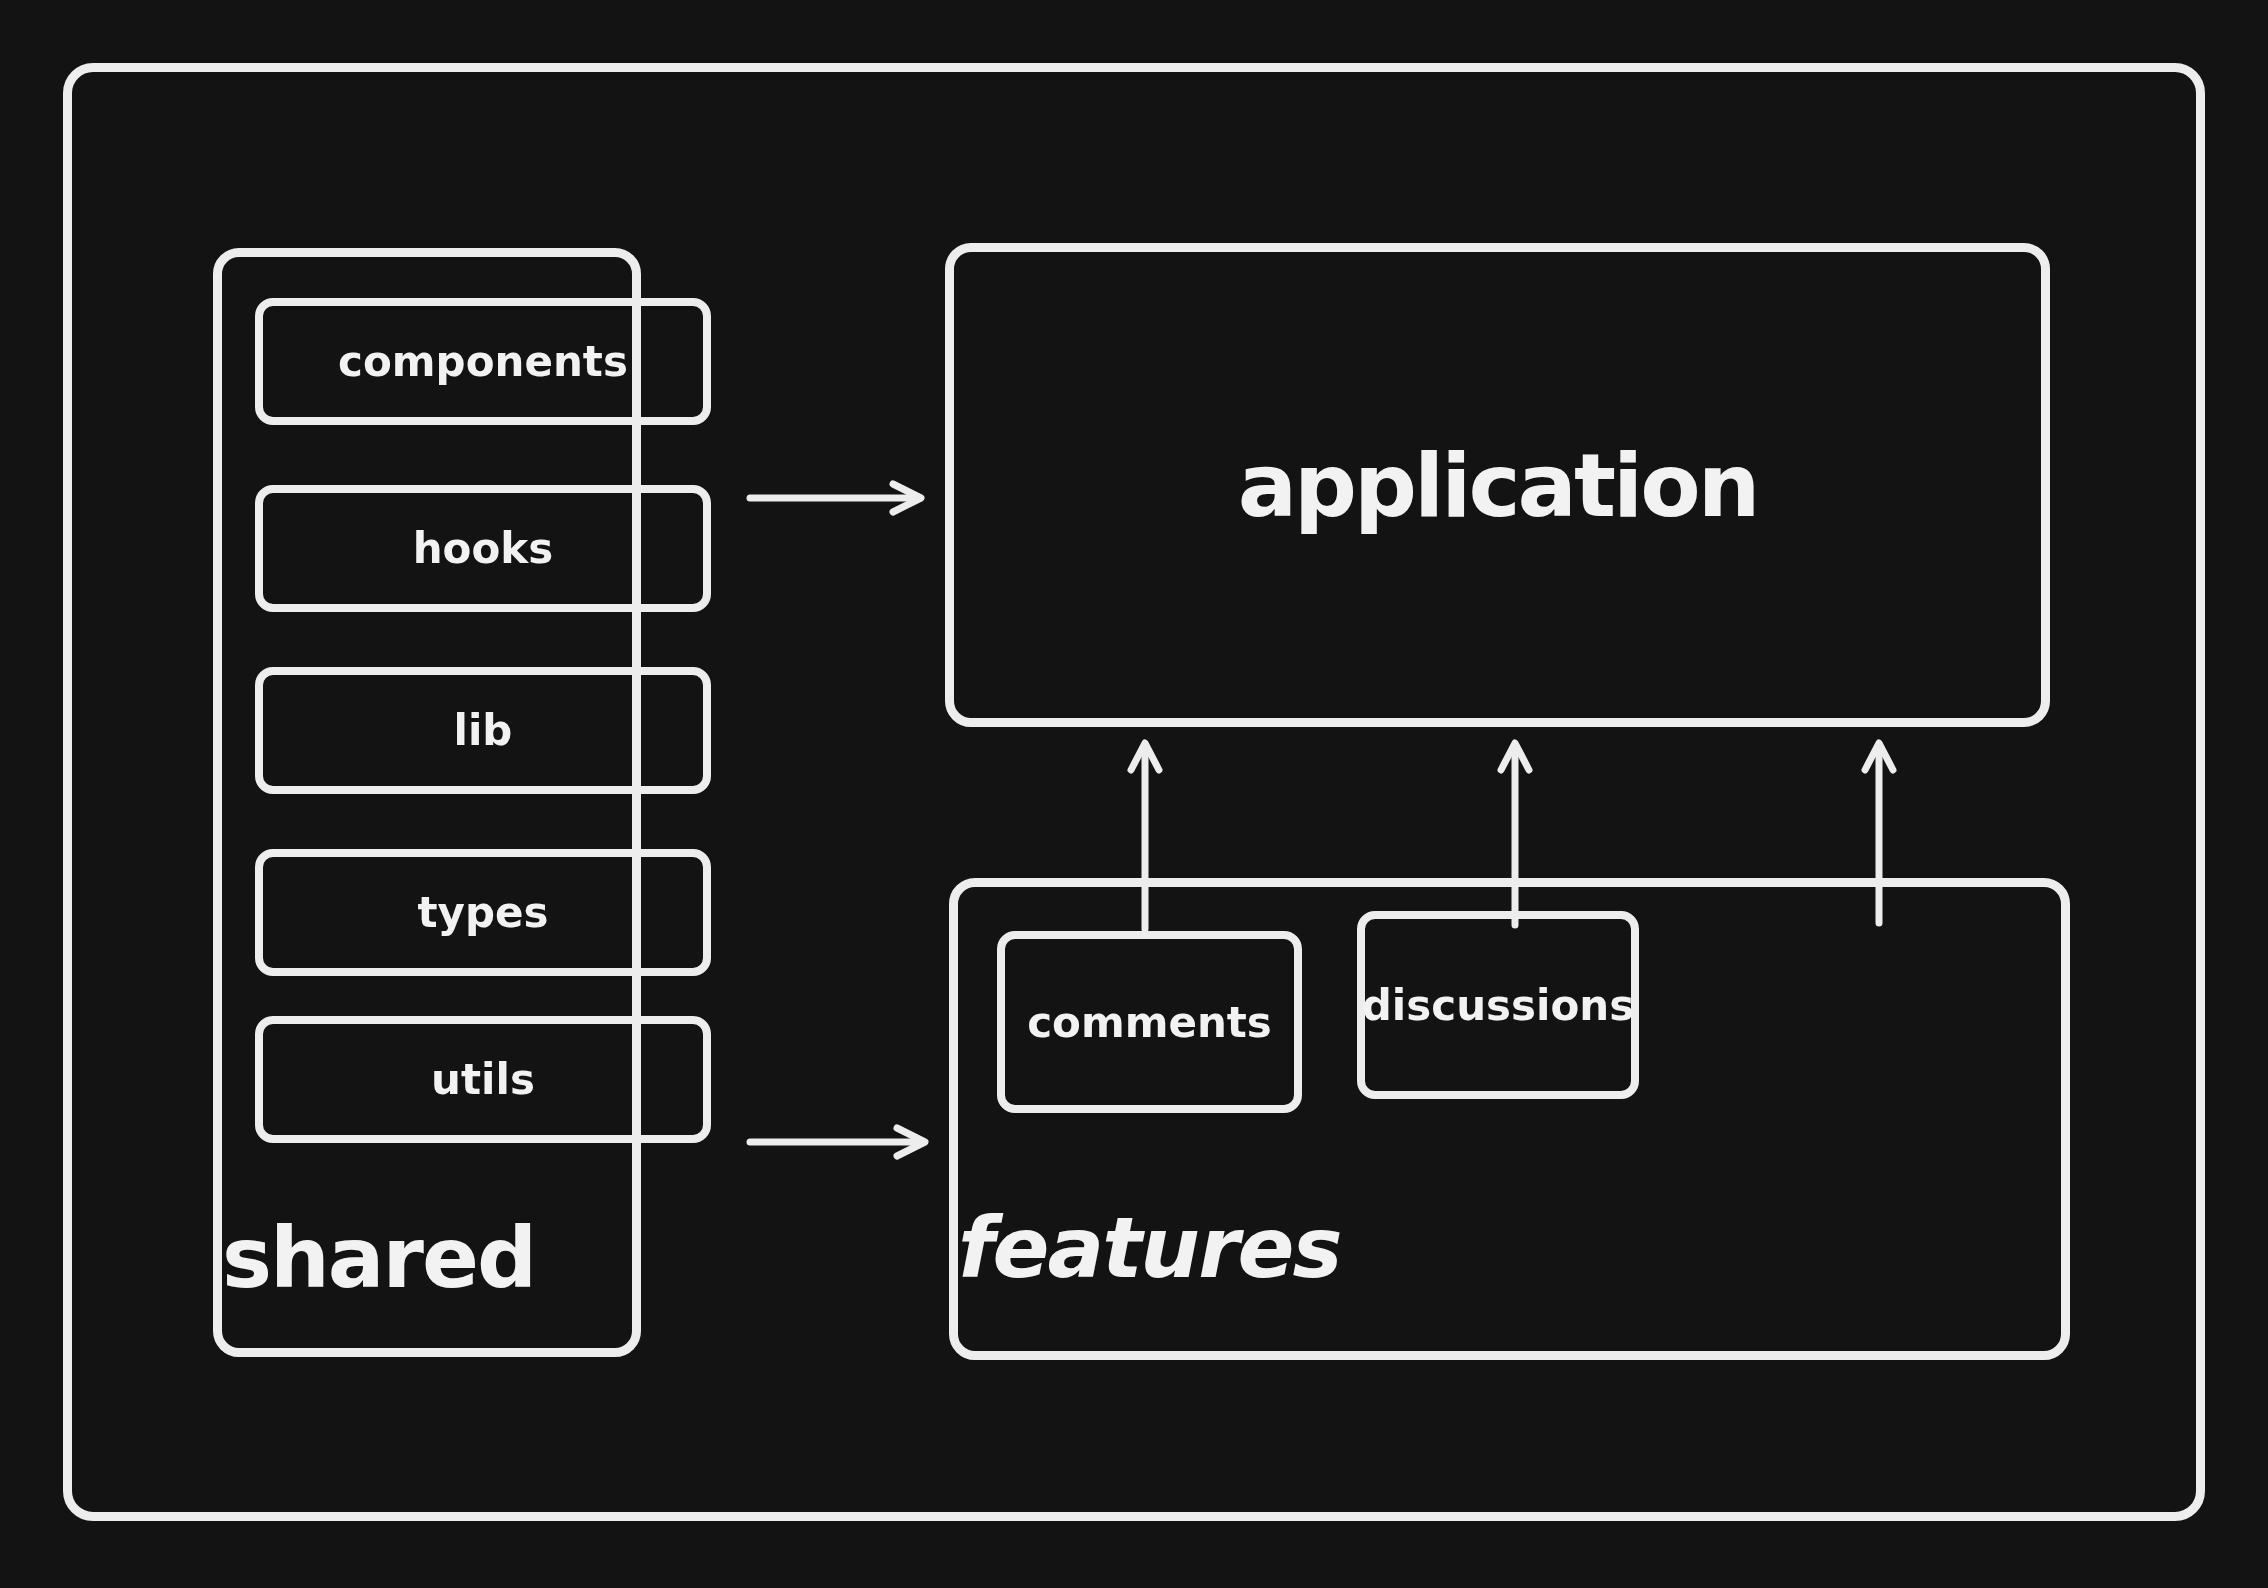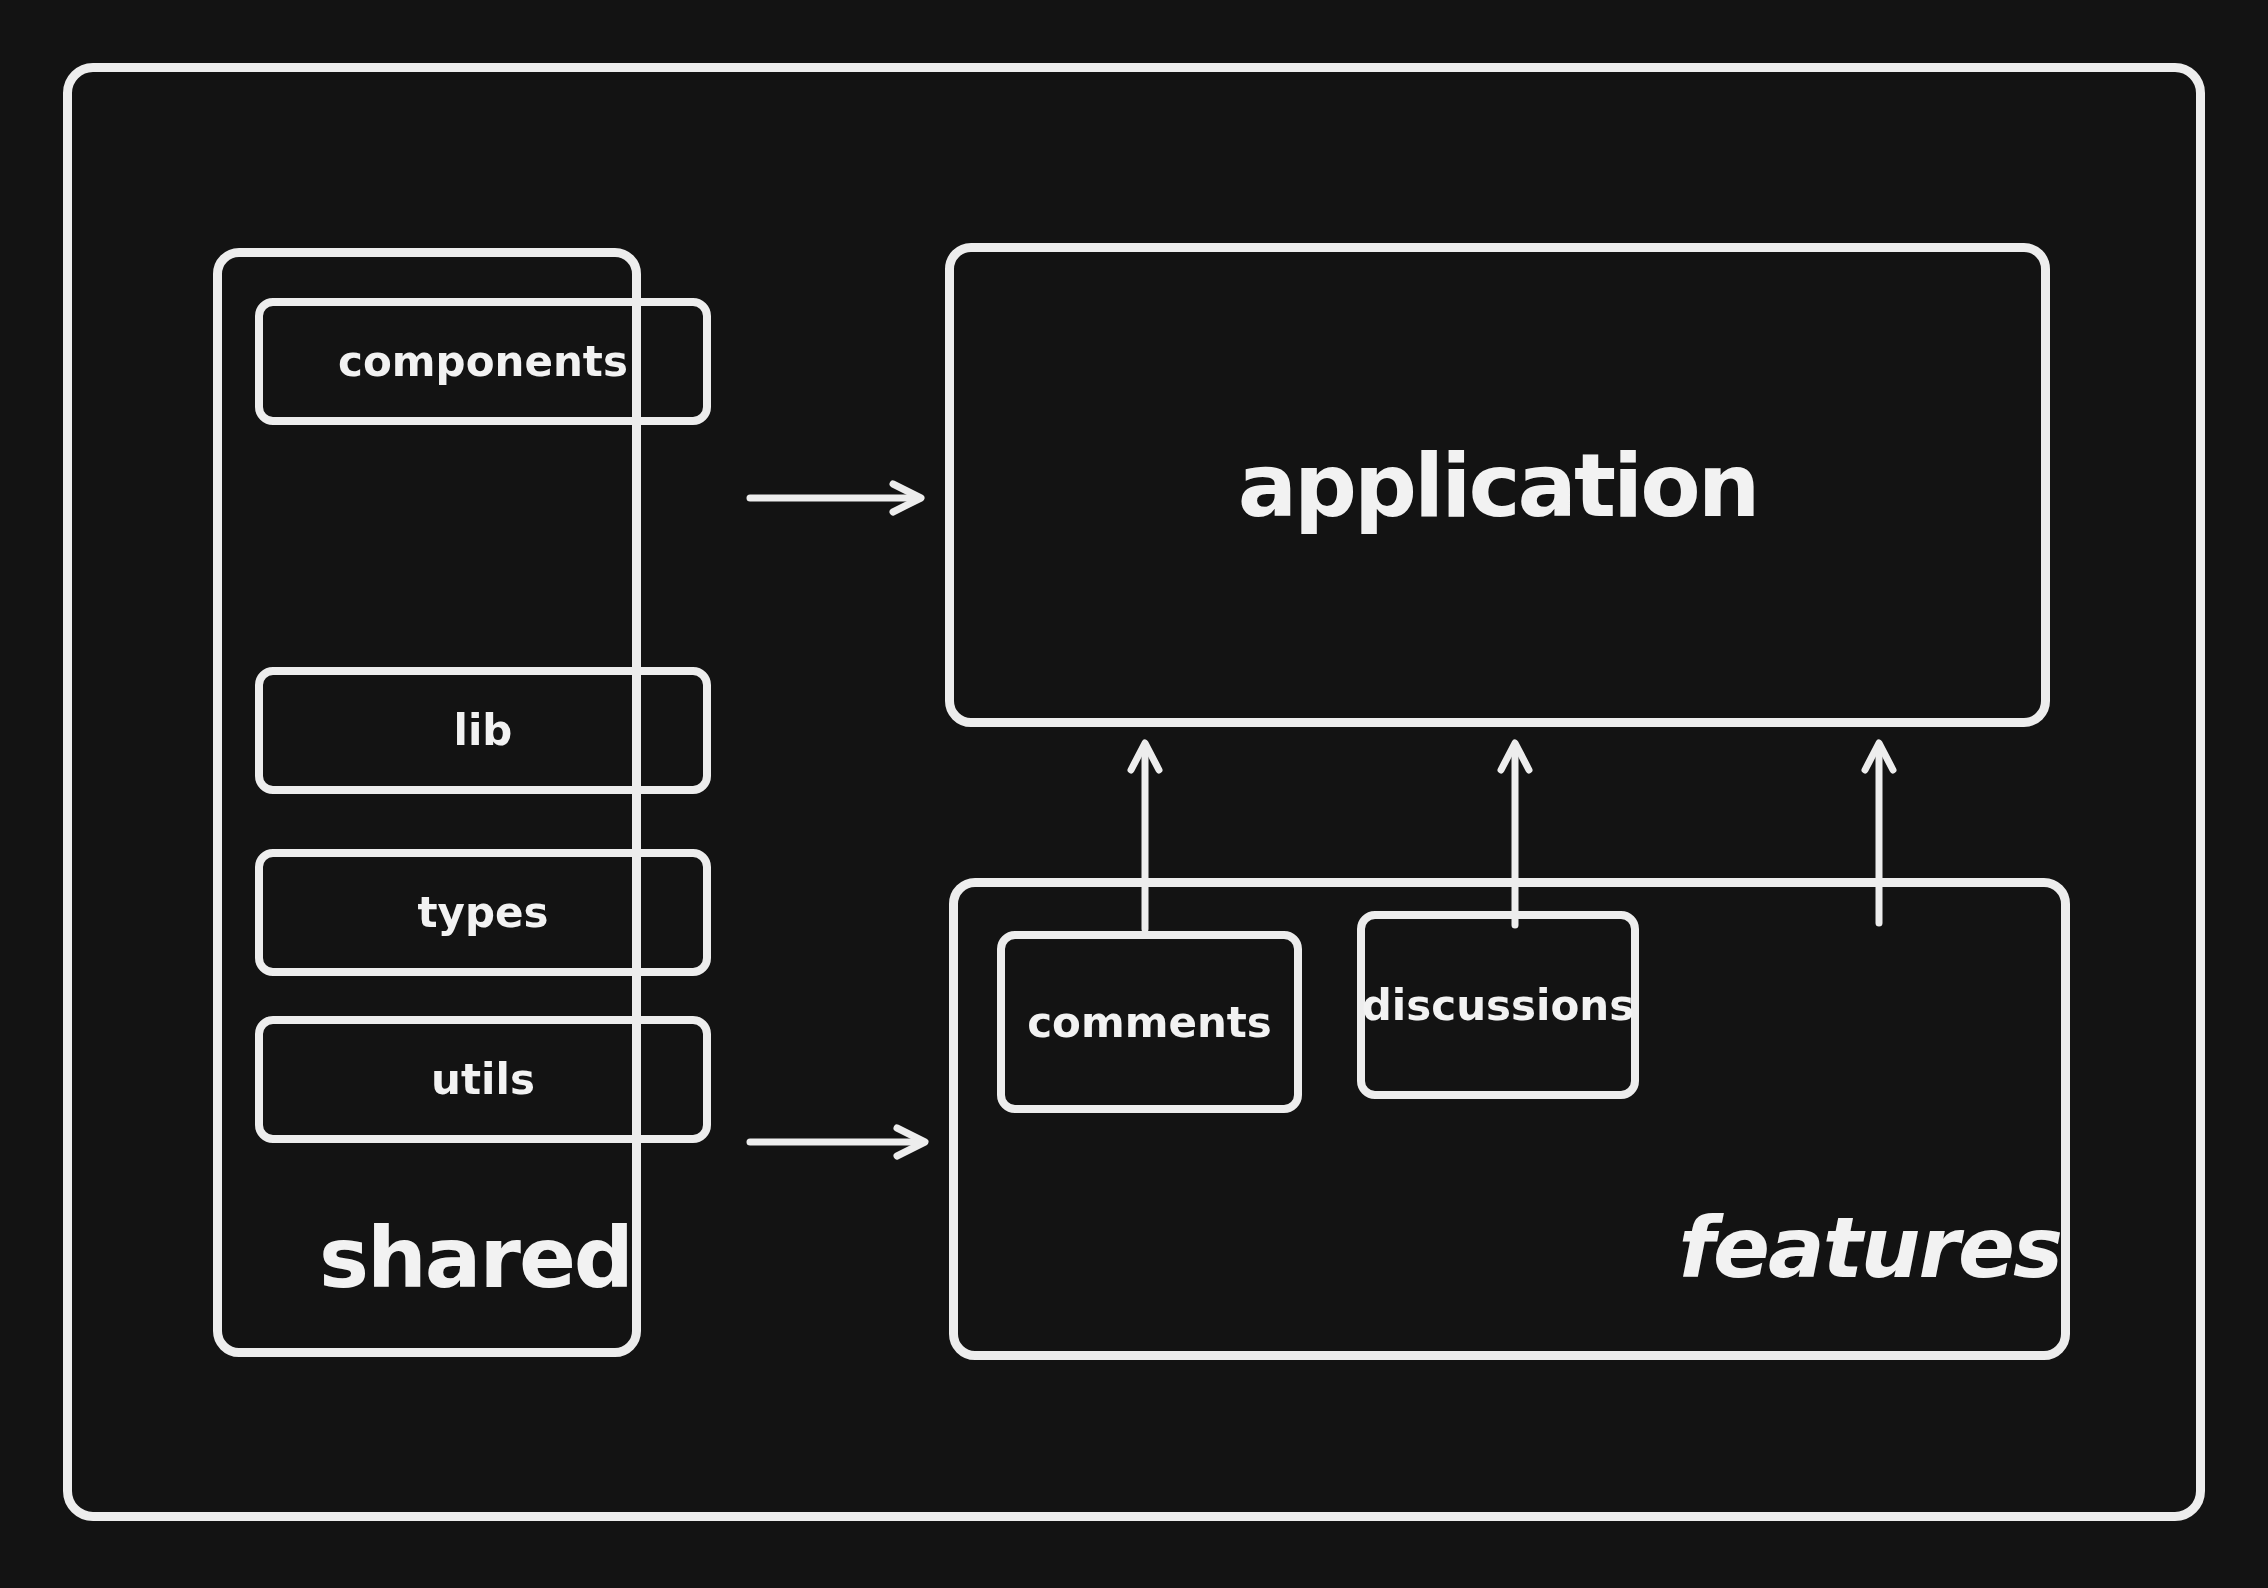--- a/index.html
+++ b/index.html
@@ -32,21 +32,21 @@
   .features{
     position:absolute;left:949px;top:878px;width:1121px;height:482px;
     border:9px solid #ededed;border-radius:26px;box-sizing:border-box;
   }
   .fbox{
     position:absolute;
     border:8px solid #ededed;border-radius:18px;box-sizing:border-box;
     display:flex;align-items:center;justify-content:center;
   }
   .section-label{
-    position:absolute;left:0;right:0;text-align:right;
+    position:absolute;left:0;right:0;text-align:left;
     font-size:84px;font-weight:700;letter-spacing:-2px;color:#f2f2f2;white-space:nowrap;
   }
   .shared .section-label{top:952px;}
   .features .section-label{top:312px;font-style:italic;}
   .arrows{position:absolute;left:0;top:0;width:2268px;height:1588px;pointer-events:none;}
   .arrows path{stroke:#ededed;stroke-width:7;fill:none;stroke-linecap:round;stroke-linejoin:round;}
 </style>
 </head>
 <body>
 
@@ -54,20 +54,23 @@
 
   <div class="outer"></div>
 
   <div class="app-box">
     <span class="app-label">application</span>
   </div>
 
   <div class="shared">
     <div class="mbox" style="top:41px">
       <span class="mbox-label">components</span>
+    </div>
+    <div class="mbox" style="top:228px">
+      <span class="mbox-label">hooks</span>
     </div>
     <div class="mbox" style="top:410px">
       <span class="mbox-label">lib</span>
     </div>
     <div class="mbox" style="top:592px">
       <span class="mbox-label">types</span>
     </div>
     <div class="mbox" style="top:759px">
       <span class="mbox-label">utils</span>
     </div>

